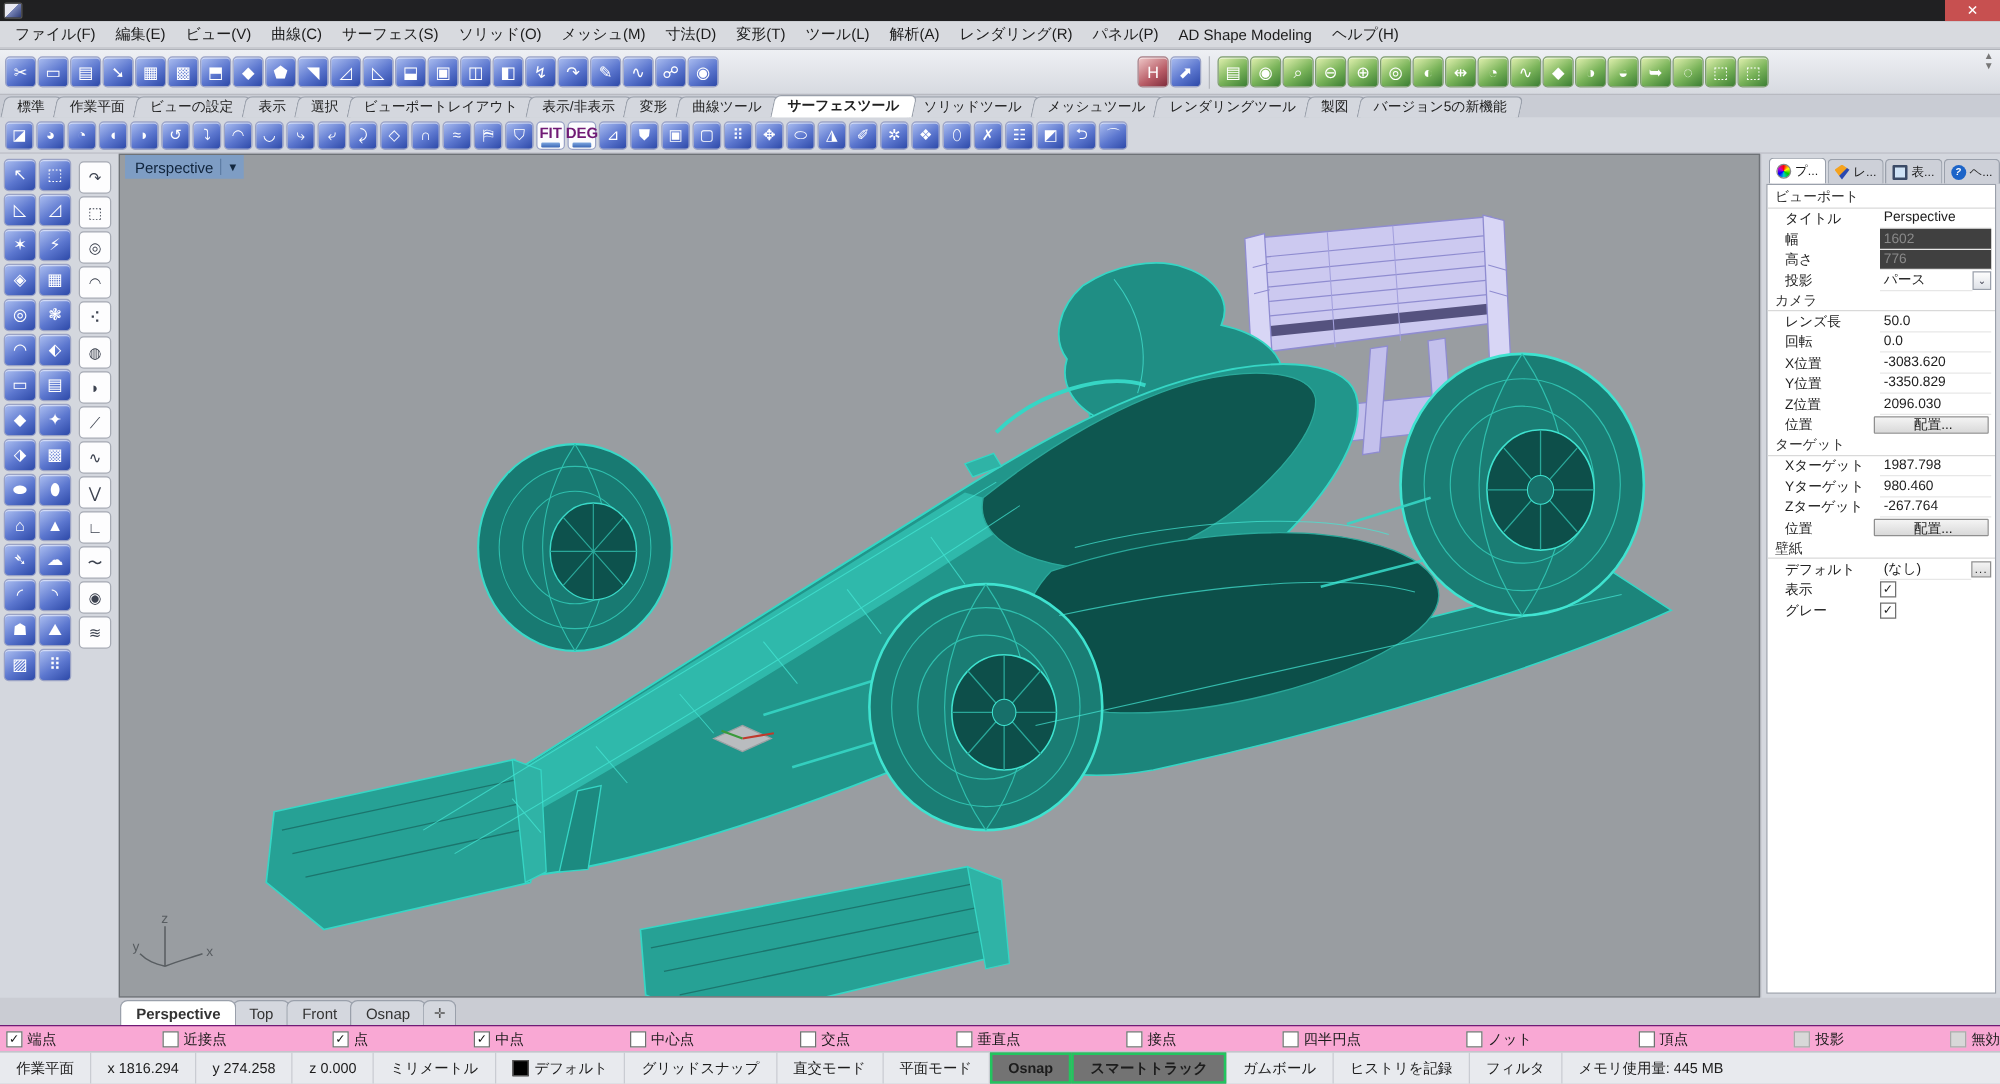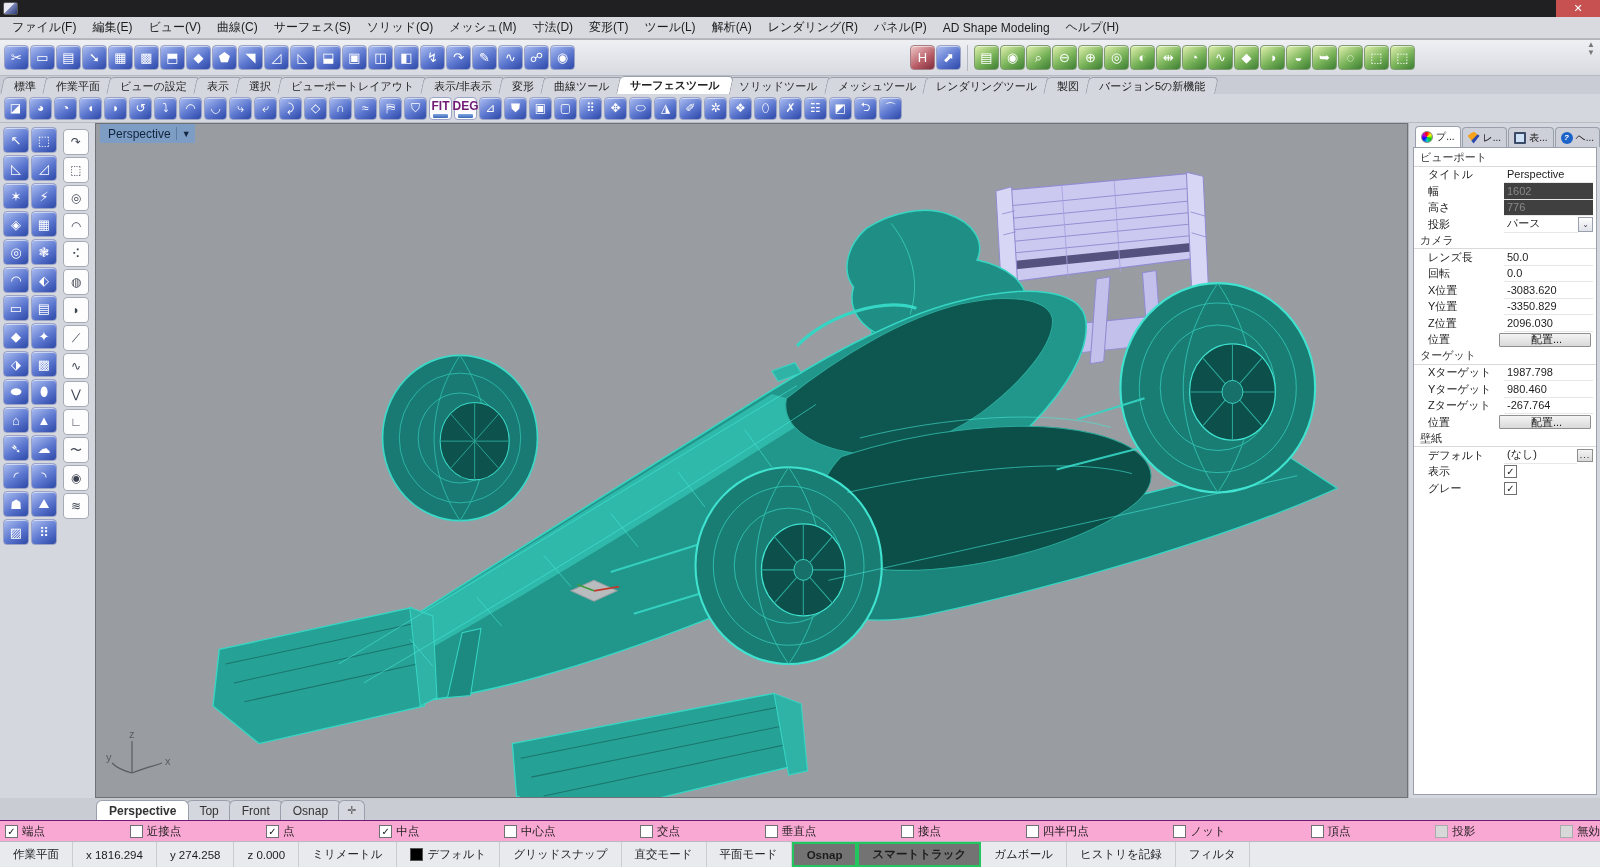--- a/index.html
+++ b/index.html
@@ -641,15 +641,16 @@
       <span class="sb-item">ミリメートル</span>
       <span class="sb-item swatch">デフォルト</span>
       <span class="sb-item">グリッドスナップ</span>
       <span class="sb-item">直交モード</span>
       <span class="sb-item">平面モード</span>
       <span class="sb-item active">Osnap</span>
       <span class="sb-item active">スマートトラック</span>
       <span class="sb-item">ガムボール</span>
       <span class="sb-item">ヒストリを記録</span>
       <span class="sb-item">フィルタ</span>
+      <span class="sb-item grow">メモリ使用量: 445 MB</span>
     </div>
 
 </div>
 
 </body></html>

